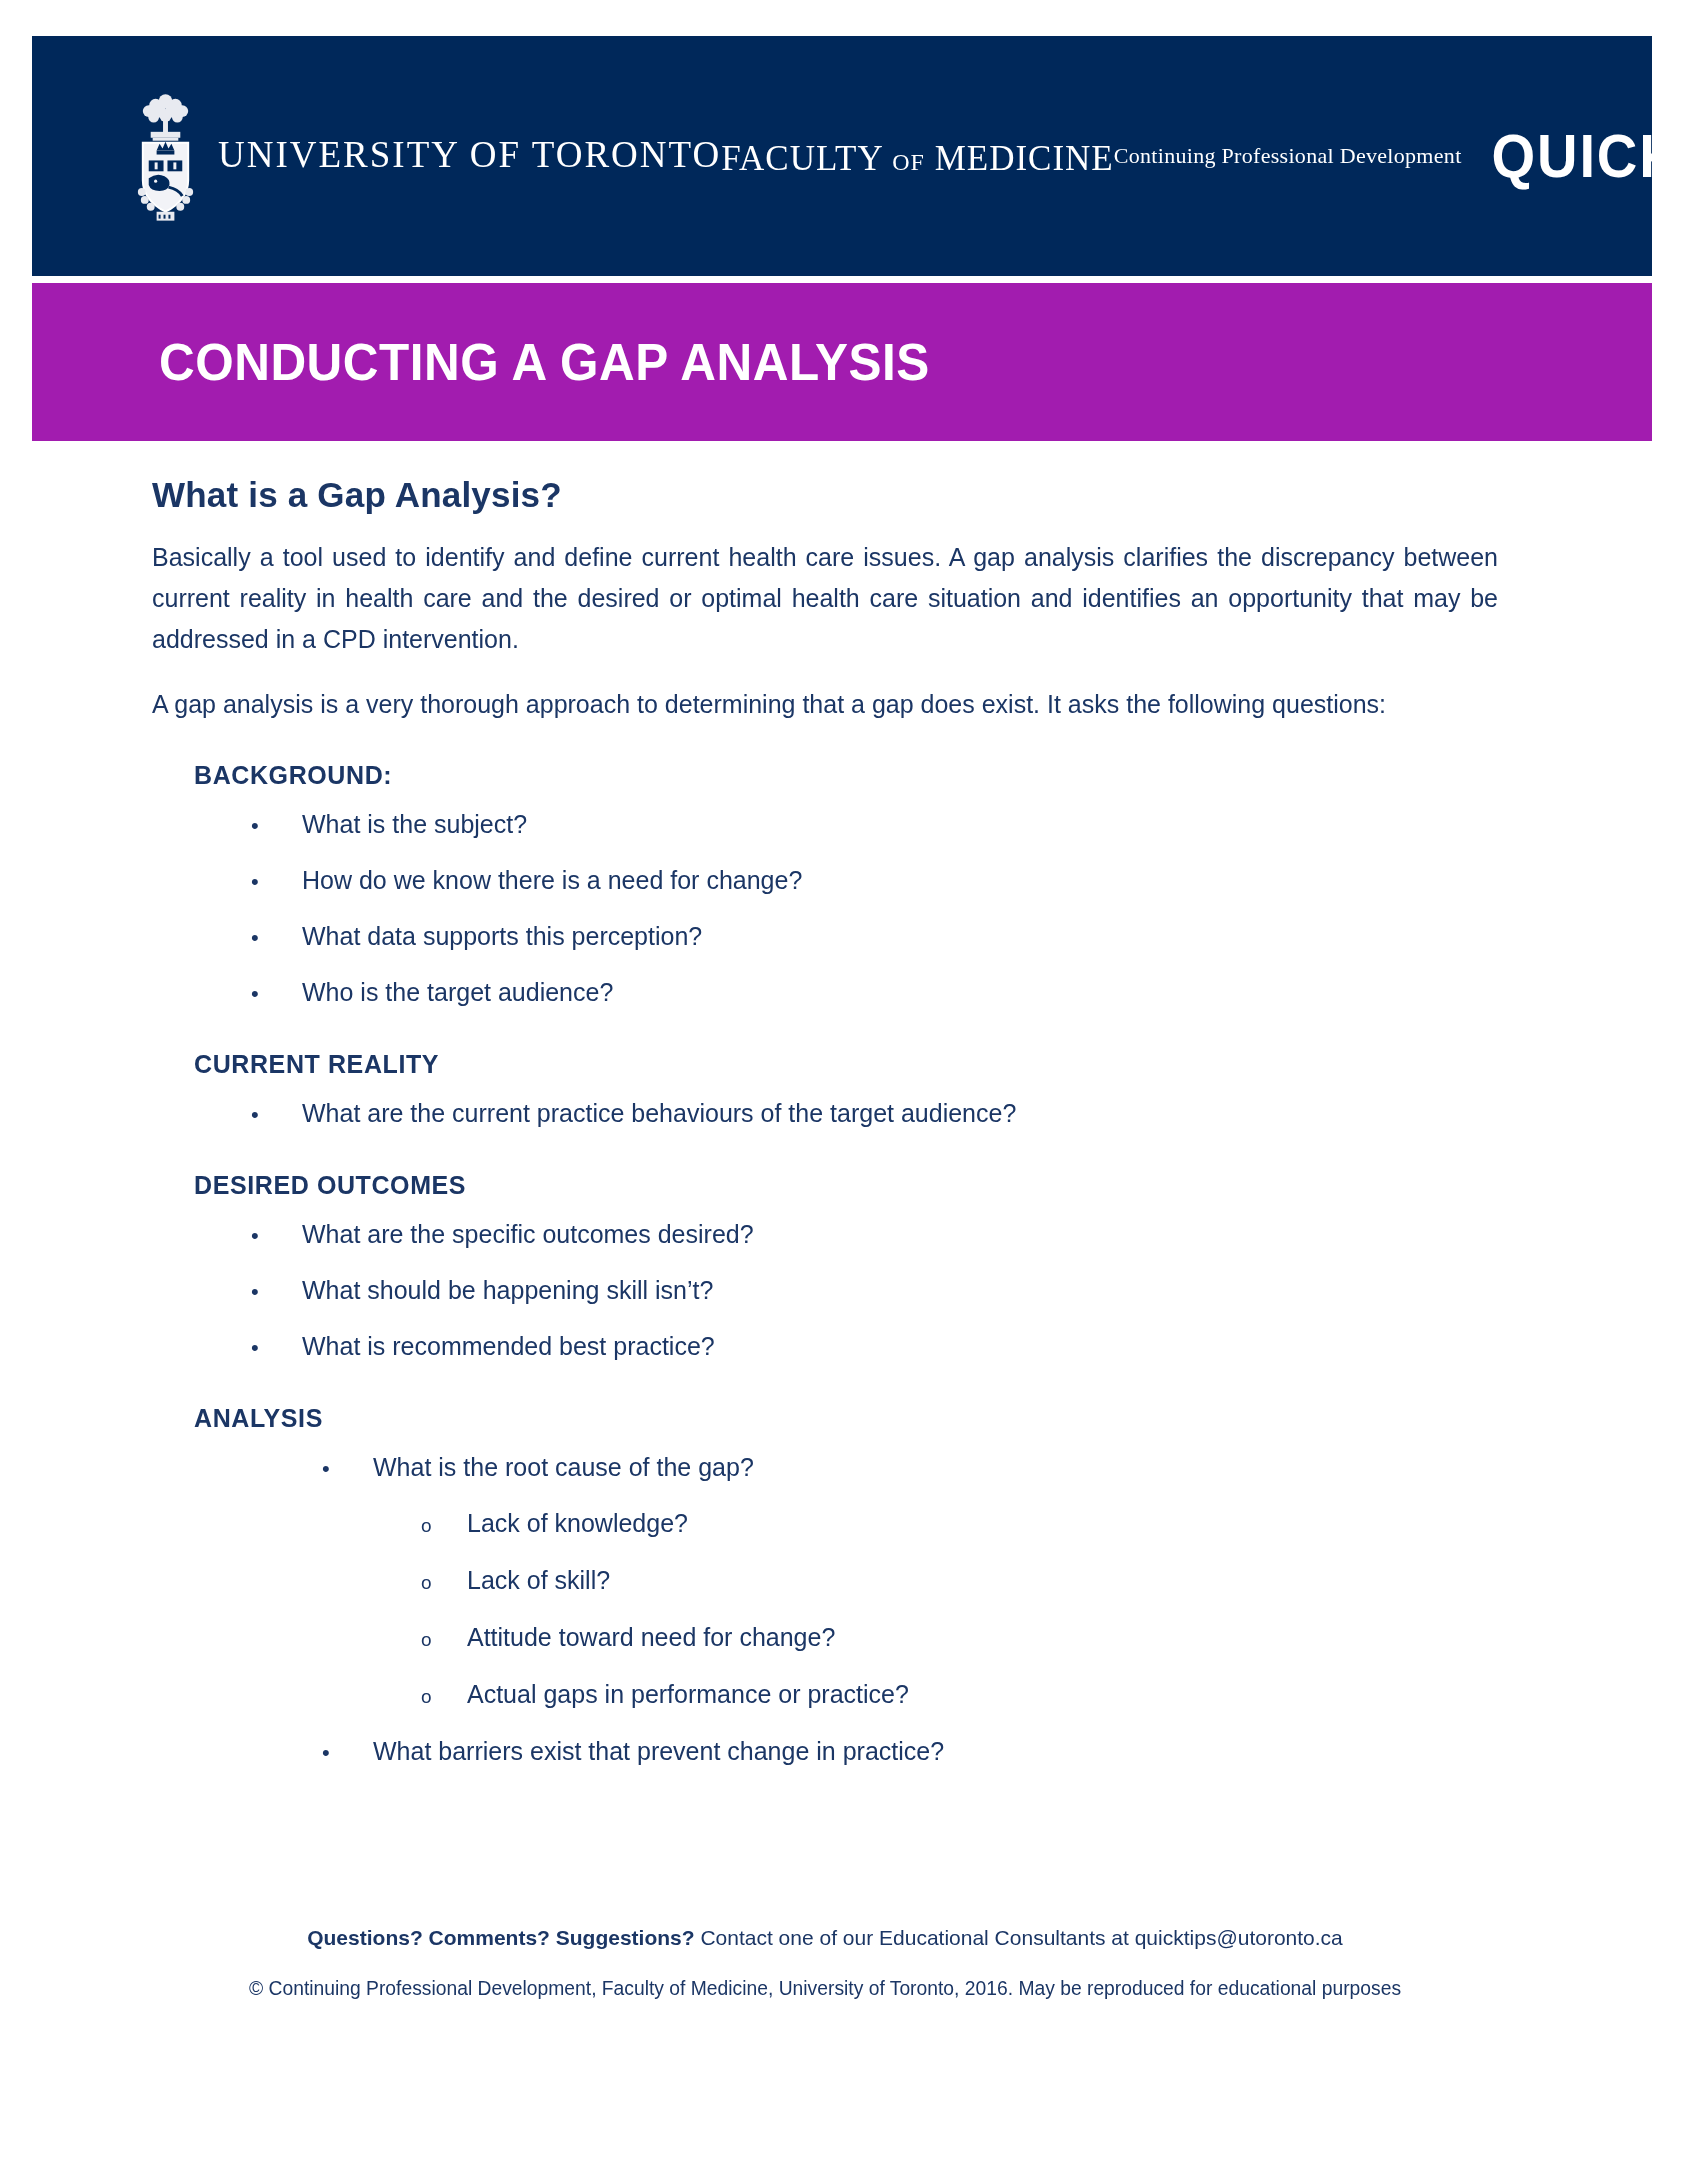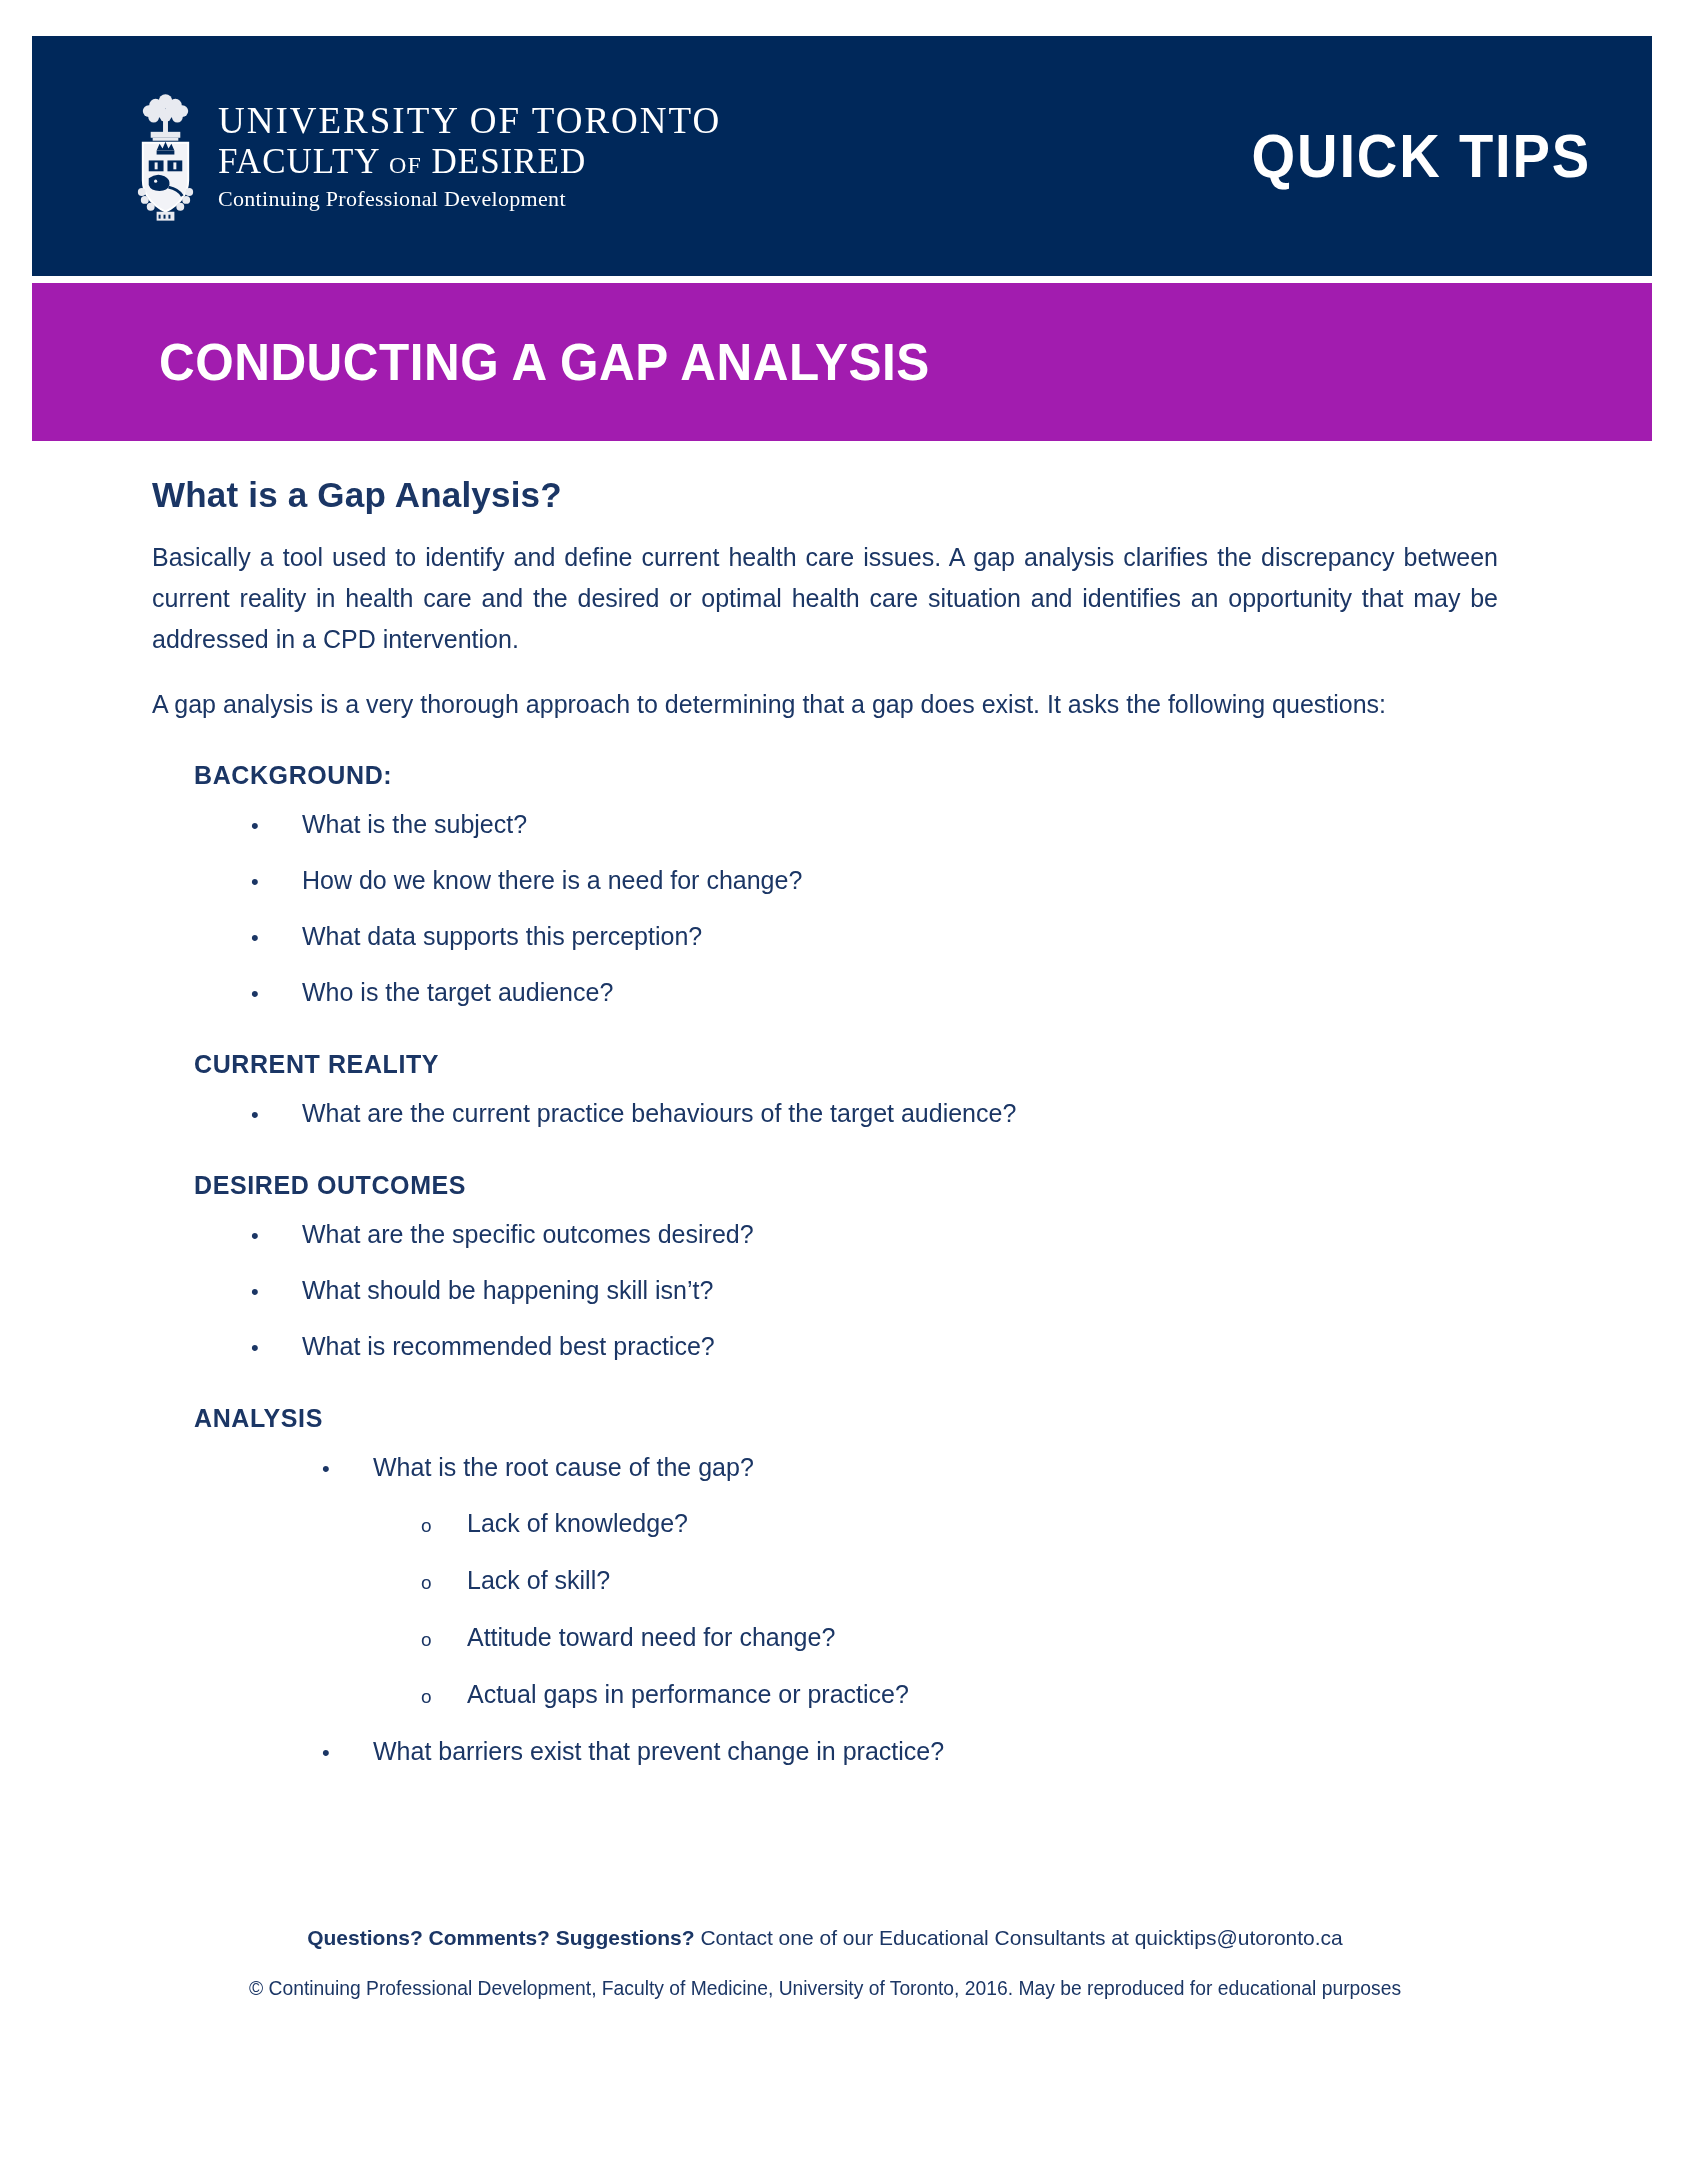--- a/index.html
+++ b/index.html
@@ -44,21 +44,21 @@
     gap: 16px;
   }
   .crest {
     width: 73px;
     height: 135px;
     flex: 0 0 auto;
     position: relative;
   }
   .brand-text {
     display: flex;
-    flex-direction: column;
+    flex-direction: row;
     justify-content: center;
     line-height: 1;
   }
   .brand-line1 {
     font-family: "Liberation Serif", serif;
     color: #ffffff;
     font-size: 37px;
     letter-spacing: 2px;
     white-space: nowrap;
   }
@@ -273,21 +273,21 @@
             <circle cx="52" cy="119" r="4"></circle>
             <rect x="28" y="124" width="18" height="9"></rect>
             <rect x="30" y="127" width="2" height="4" fill="#00285a"></rect>
             <rect x="35" y="127" width="2" height="4" fill="#00285a"></rect>
             <rect x="40" y="127" width="2" height="4" fill="#00285a"></rect>
           </g>
         </svg>
       </div>
       <div class="brand-text">
         <span class="brand-line1">UNIVERSITY OF TORONTO</span>
-        <span class="brand-line2"><span>FACULTY </span><span class="small-of">OF</span><span> DESIRED</span></span>
+        <span class="brand-line2"><span>FACULTY </span><span class="small-of">OF</span><span> MEDICINE</span></span>
         <span class="brand-line3">Continuing Professional Development</span>
       </div>
     </div>
     <div class="quick-tips">QUICK TIPS</div>
   </div>
 
   <div class="title-band">
     <h1>CONDUCTING A GAP ANALYSIS</h1>
   </div>
 

